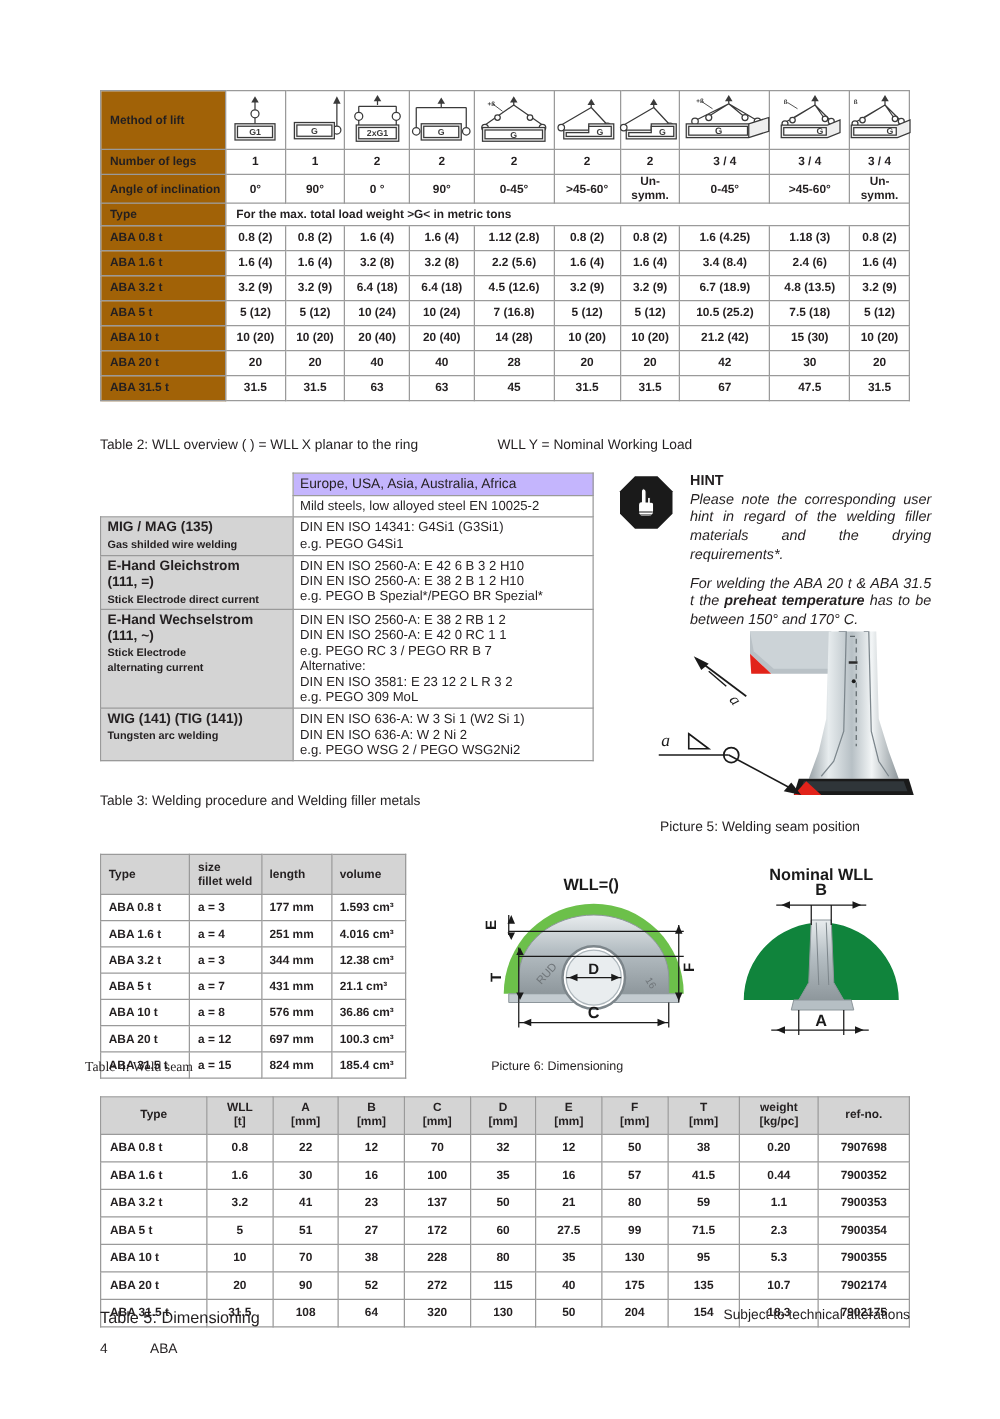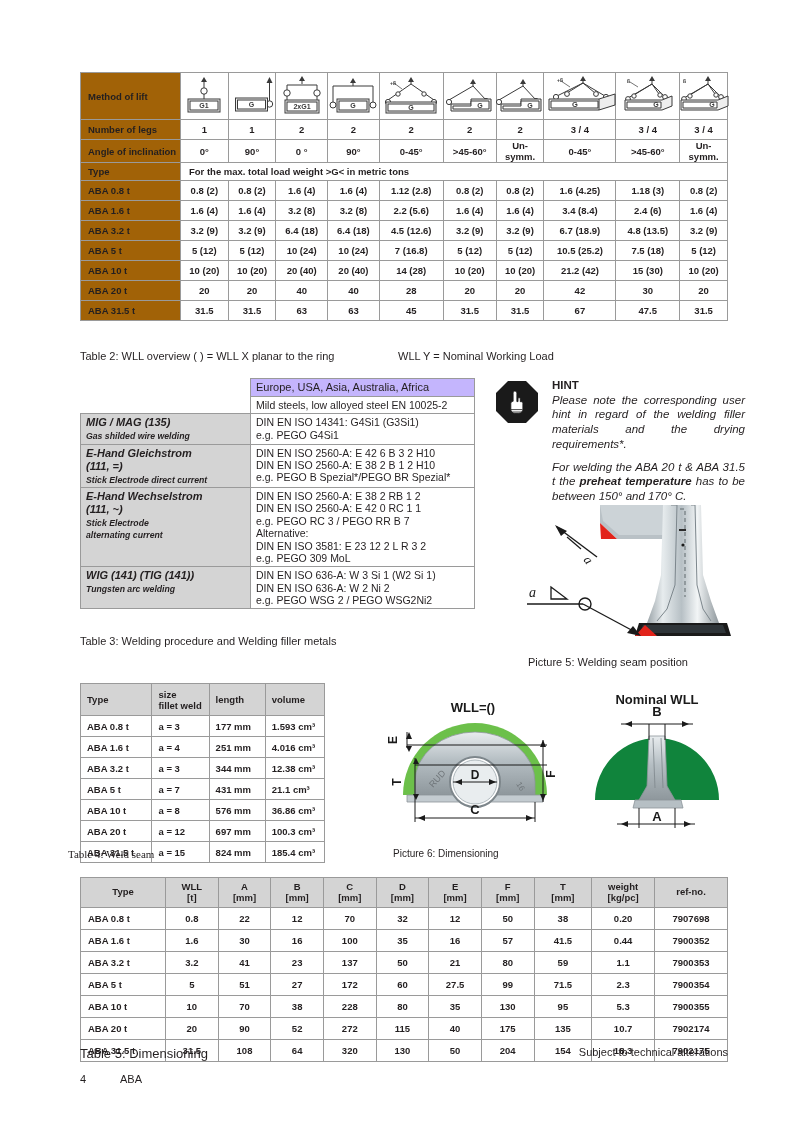--- a/index.html
+++ b/index.html
@@ -28,21 +28,21 @@
   #t2 td.spanmsg { text-align:left; padding-left:8px; font-weight:bold; }
 
   .iconbox { width:100%; height:45px; position:relative; }
   .iconbox svg { position:absolute; left:50%; top:50%; transform:translate(-50%,-50%); }
 
   .cap { font-size:11px; font-weight:normal; color:#231f20; }
 
   
   #t3 { position:absolute; left:80px; top:378px; width:395px; font-size:10.5px; }
   #t3 td { vertical-align: top; padding:2px 5px; line-height:1.18; }
-  #t3 td.proc { background:#d4d4d4; width:170px;font-style:italic; }
+  #t3 td.proc { background:#d4d4d4; width:154px; }
   #t3 td.proc b { font-size:11px; }
   #t3 td.proc .sub { font-size:8.7px; font-weight:bold; }
   #t3 td.reg { font-weight:normal; }
   #t3 td.reghdr { background:#c4b5fd; font-weight:normal; font-size:11px; }
   #t3 td.regsub { font-weight:normal; }
 
   
   #hint { position:absolute; left:495px; top:378px; width:250px; }
   .hint-icon { position:absolute; left:0px; top:2px; width:44px; height:44px; }
   .hint-body { margin-left:57px; font-size:11.5px; font-style:italic; line-height:1.28; text-align:justify; }

